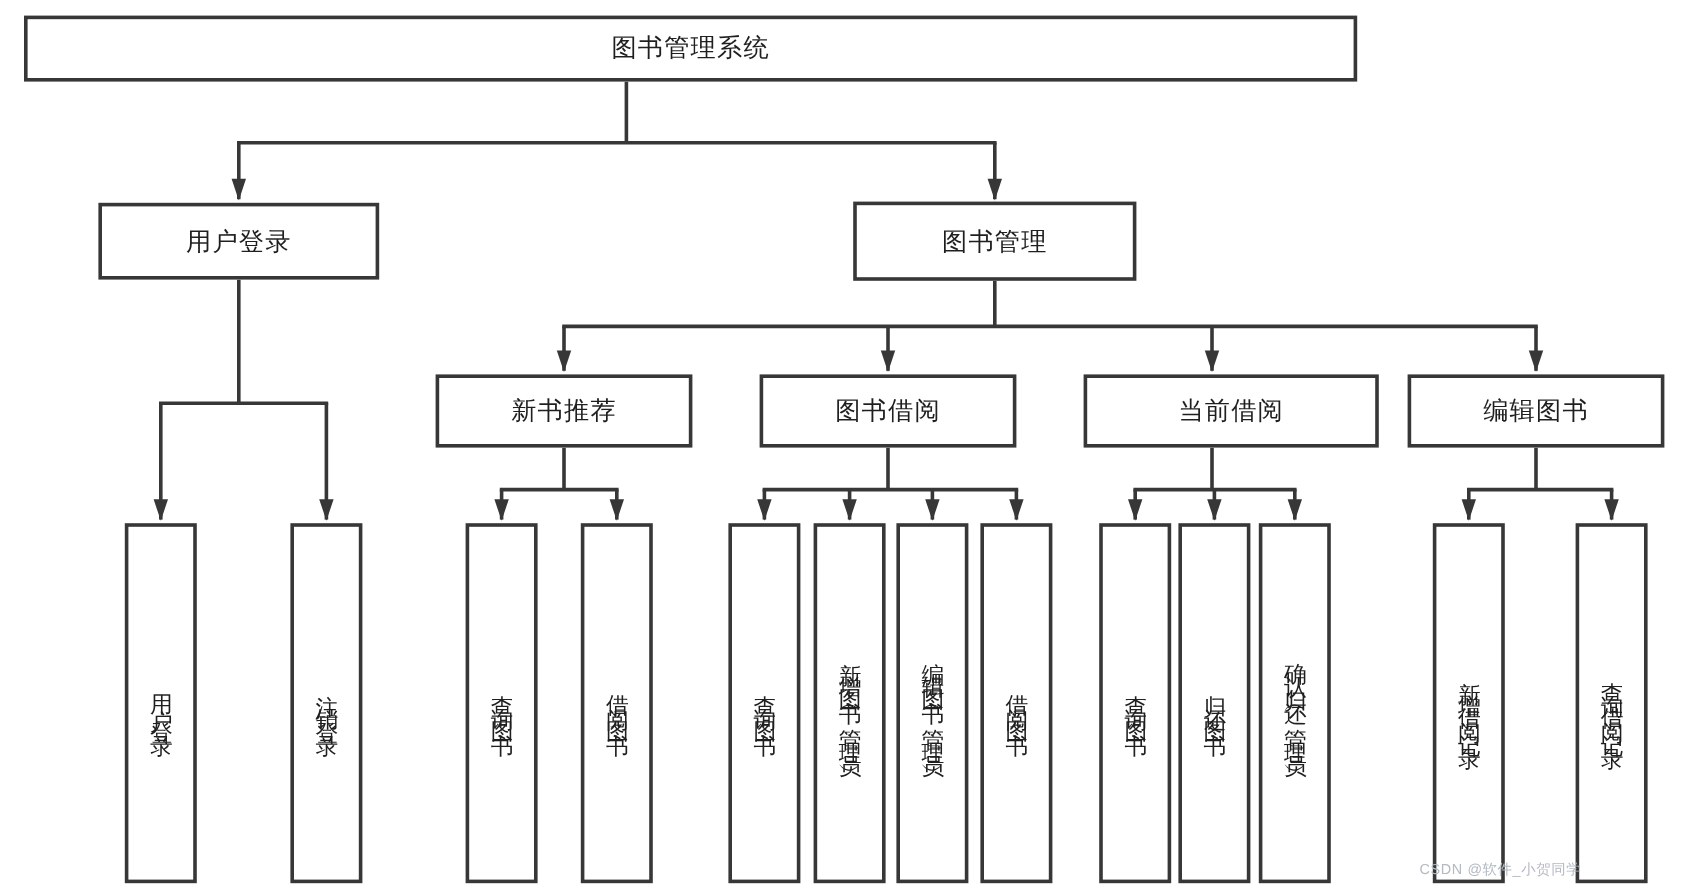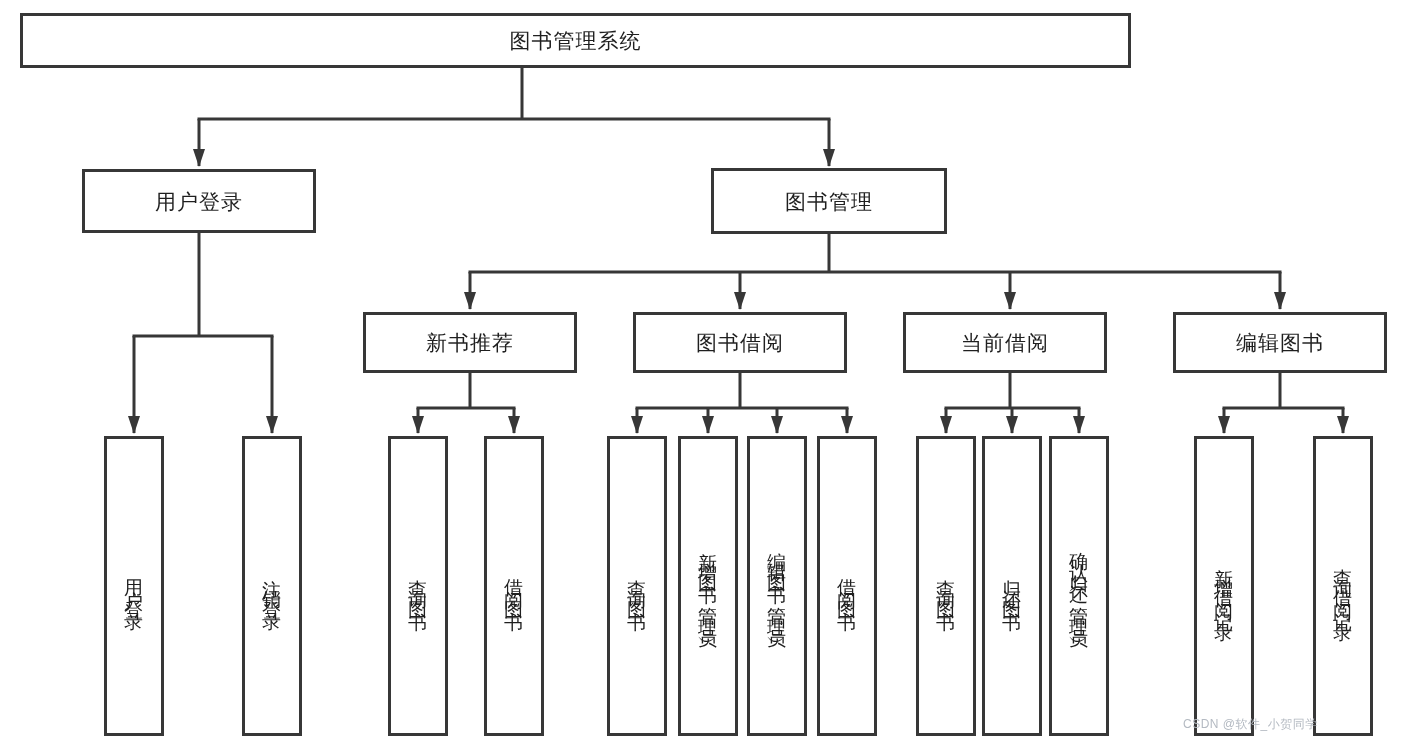--- a/index.html
+++ b/index.html
@@ -138,21 +138,21 @@
   <div class="node h-node" style="left:711px; top:168px; width:236px; height:66px;">
     <span>图书管理</span>
   </div>
 
   <div class="node h-node" style="left:363px; top:312px; width:214px; height:61px;">
     <span>新书推荐</span>
   </div>
   <div class="node h-node" style="left:633px; top:312px; width:214px; height:61px;">
     <span>图书借阅</span>
   </div>
-  <div class="node h-node" style="left:903px; top:312px; width:204px; height:61px;">
+  <div class="node h-node" style="left:903px; top:312px; width:246px; height:61px;">
     <span>当前借阅</span>
   </div>
   <div class="node h-node" style="left:1173px; top:312px; width:214px; height:61px;">
     <span>编辑图书</span>
   </div>
 
   <div class="node v-node" style="left:104px; top:436px; width:60px; height:300px;">
     <span>用户登录</span>
   </div>
   <div class="node v-node" style="left:242px; top:436px; width:60px; height:300px;">

